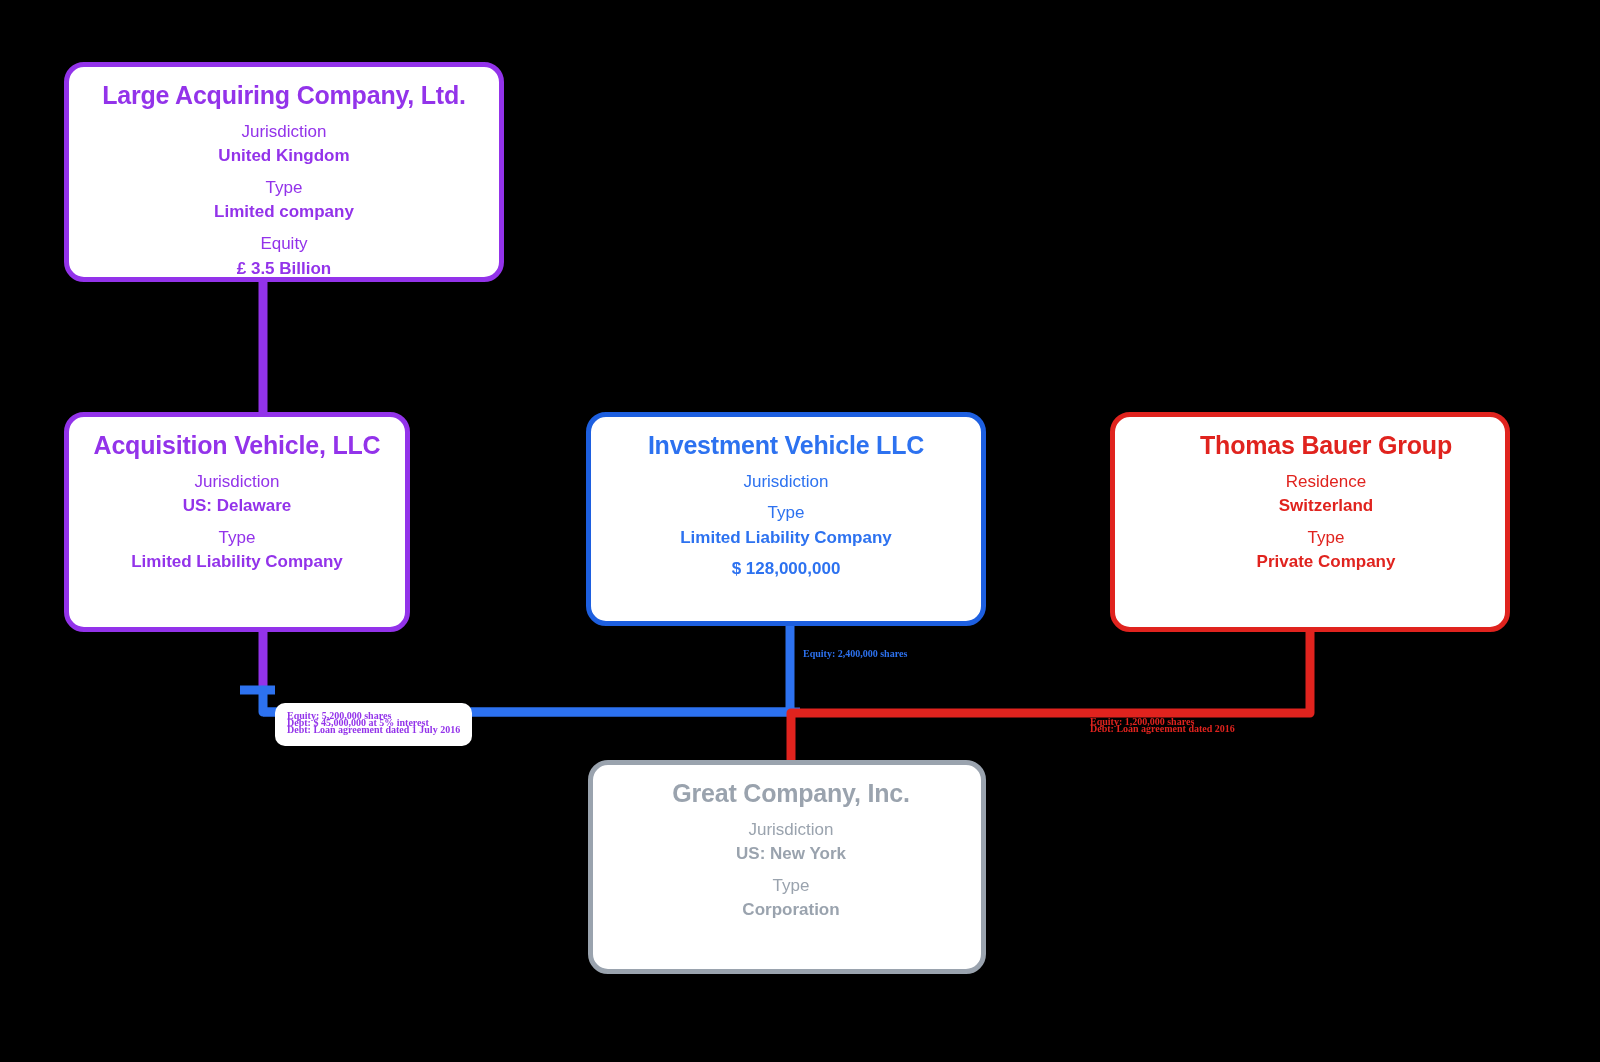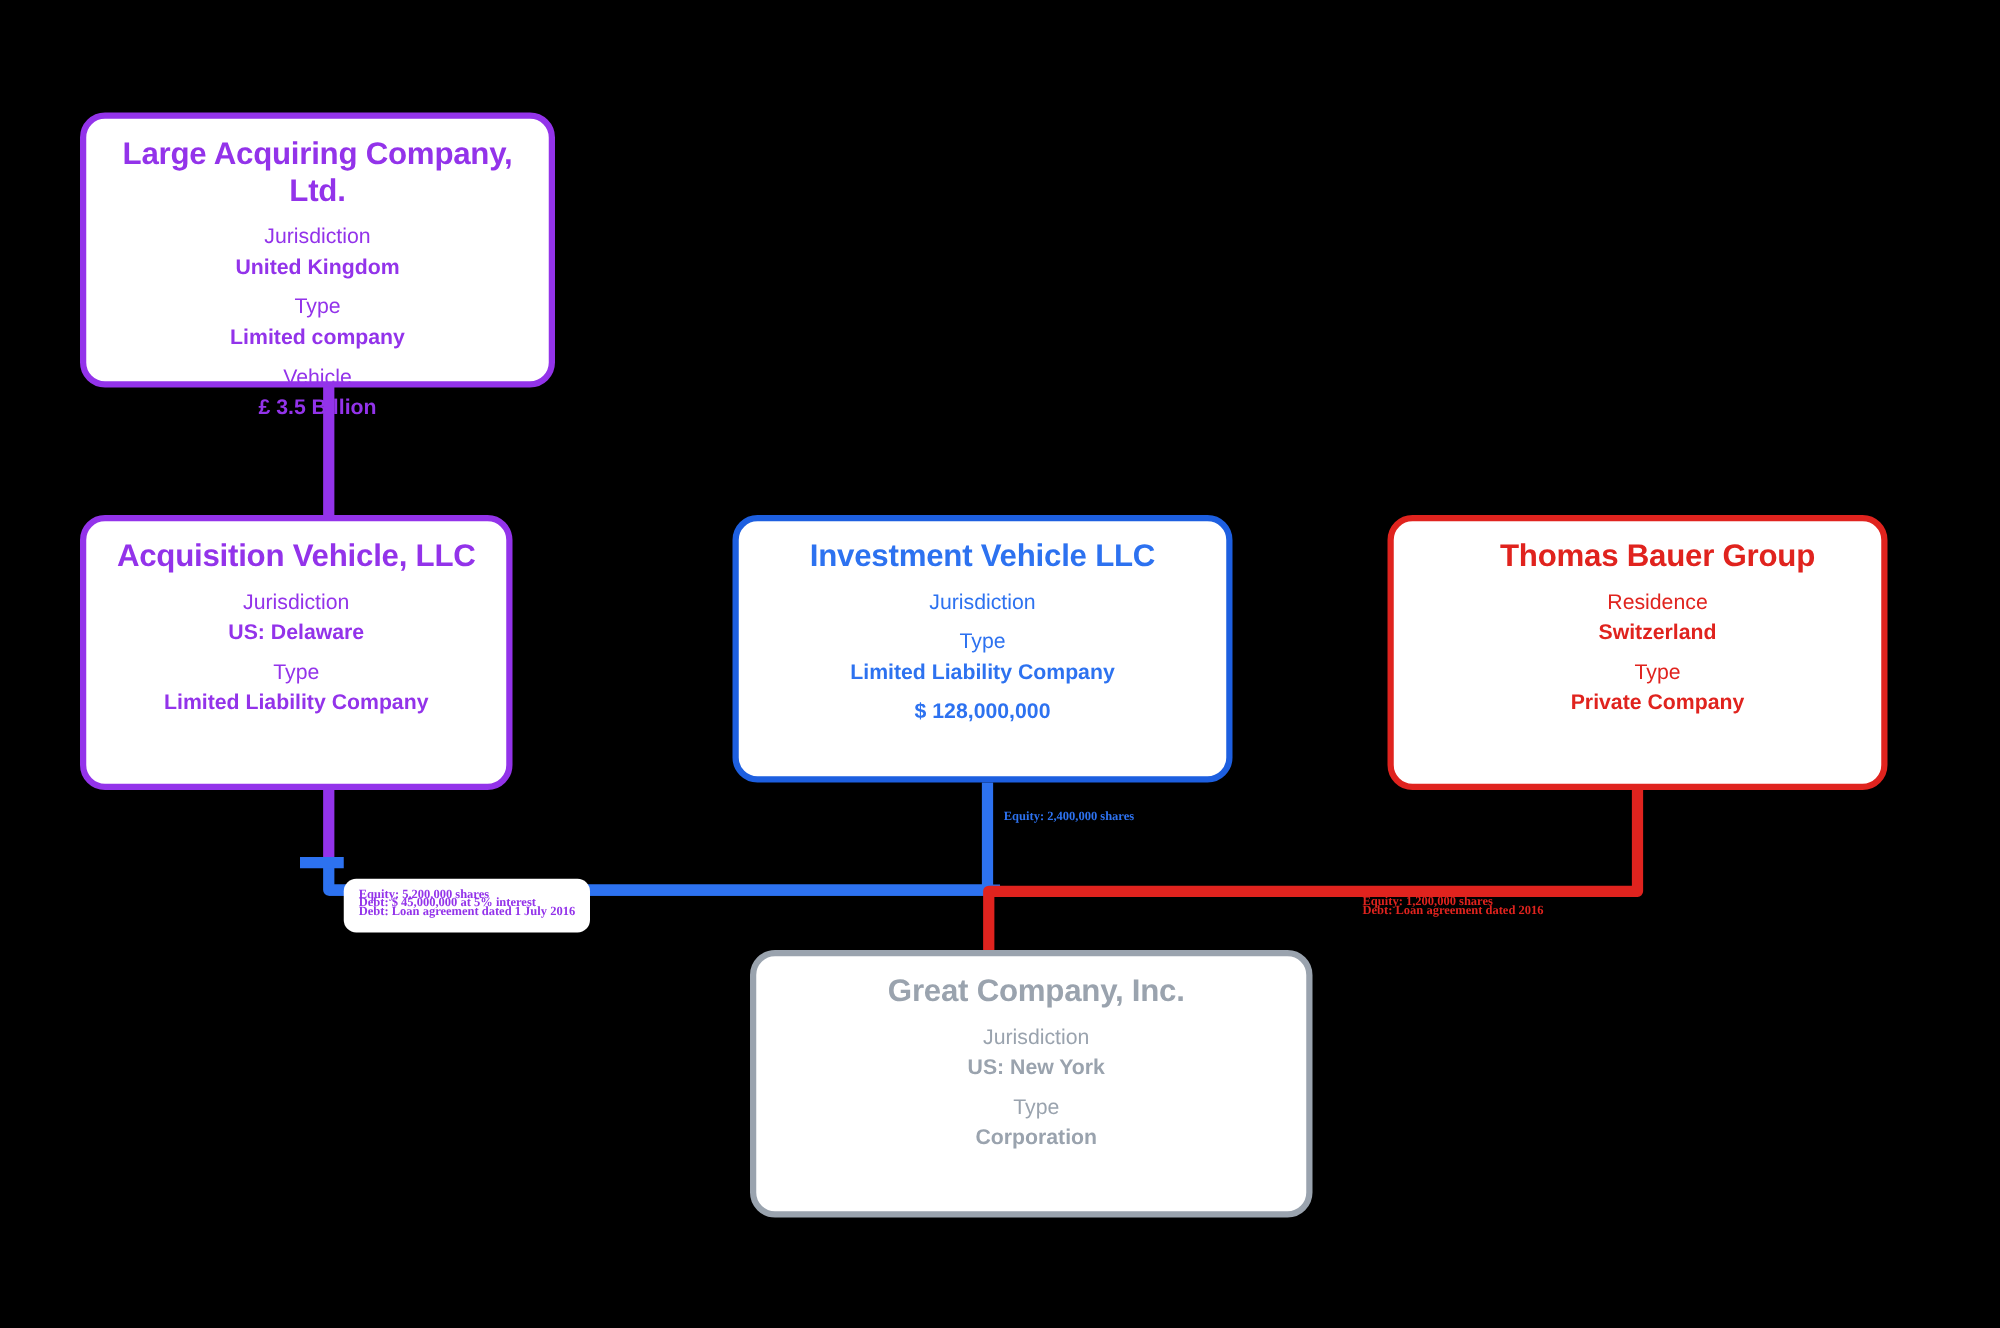--- a/index.html
+++ b/index.html
@@ -80,25 +80,25 @@
   .red .node-title,
   .red .attr-label,
   .red .attr-value { color: #e0231e; }
 
   .grey { border-color: #9aa3ae; }
   .grey .node-title,
   .grey .attr-label,
   .grey .attr-value { color: #9aa3ae; }
 
   
-  #node-large-acquiring { left: 64px;   top: 62px;  width: 380px; height: 220px; margin-top: 28px; }
+  #node-large-acquiring { left: 64px;   top: 62px;  width: 440px; height: 220px; }
   #node-acquisition     { left: 64px;   top: 412px; width: 346px; height: 220px; }
   #node-investment      { left: 586px;  top: 412px; width: 400px; height: 214px; }
   #node-bauer           { left: 1110px; top: 412px; width: 400px; height: 220px; padding-left: 48px; }
-  #node-great           { left: 600px;  top: 760px; width: 450px; height: 214px; padding-left: 24px; }
+  #node-great           { left: 588px;  top: 760px; width: 398px; height: 214px; padding-left: 24px; }
 
   
   .edge-label {
     position: absolute;
     z-index: 7;
     font-size: 10px;
     font-weight: bold;
     white-space: nowrap;
     pointer-events: none;
     font-family: Liberation Serif, serif;
@@ -152,21 +152,21 @@
     <div class="node-title">Large Acquiring Company, Ltd.</div>
     <div class="attr">
       <div class="attr-label">Jurisdiction</div>
       <div class="attr-value">United Kingdom</div>
     </div>
     <div class="attr">
       <div class="attr-label">Type</div>
       <div class="attr-value">Limited company</div>
     </div>
     <div class="attr">
-      <div class="attr-label">Vehicle</div>
+      <div class="attr-label">Equity</div>
       <div class="attr-value">£ 3.5 Billion</div>
     </div>
   </div>
 
   <div class="node purple" id="node-acquisition">
     <div class="node-title">Acquisition Vehicle, LLC</div>
     <div class="attr">
       <div class="attr-label">Jurisdiction</div>
       <div class="attr-value">US: Delaware</div>
     </div>

